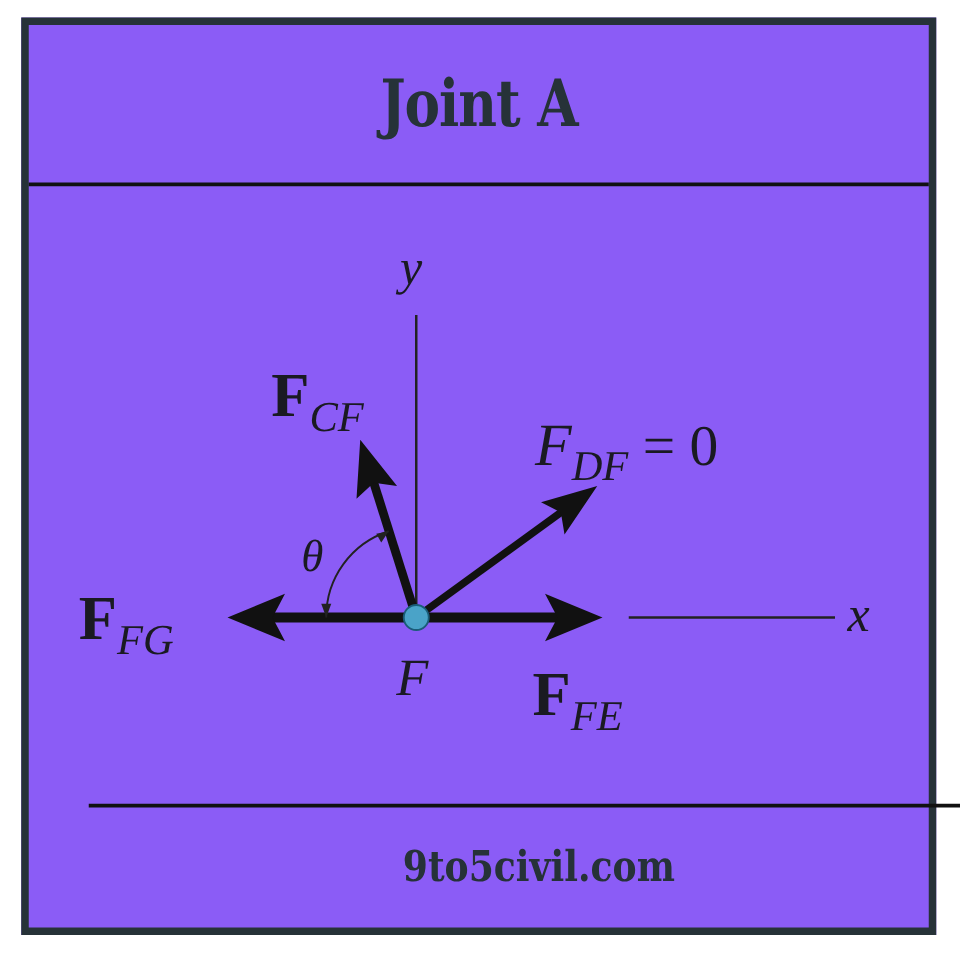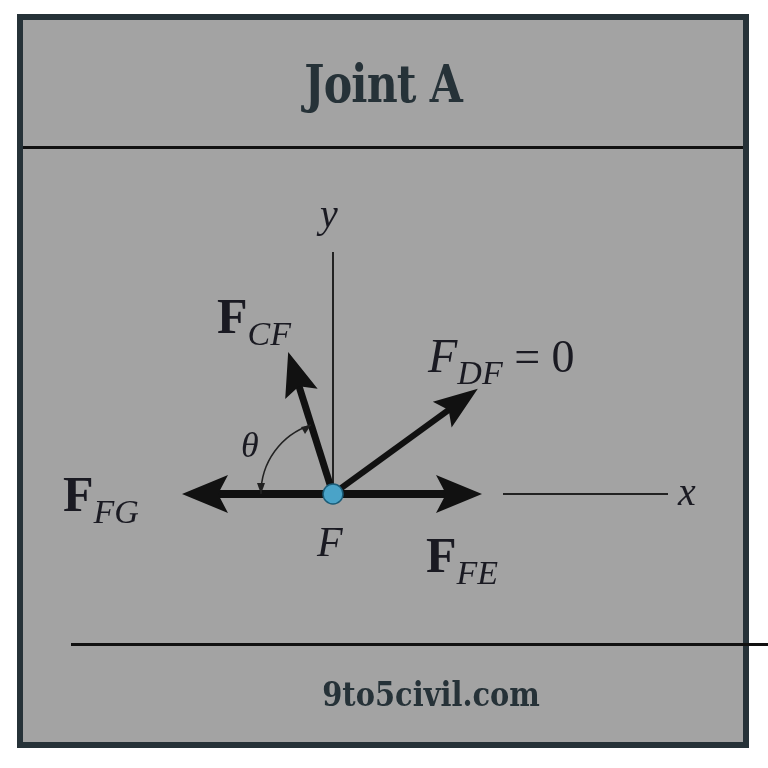--- a/index.html
+++ b/index.html
@@ -1,19 +1,19 @@
 <!DOCTYPE html>
 <html><head>
 <meta charset="utf-8">
 <style>
   html, body { margin: 0; padding: 0; background: #ffffff; }
   body { width: 768px; height: 768px; position: relative; overflow: hidden; }
   .frame {
     position: absolute; left: 17px; top: 14px; width: 720px; height: 722px;
-    border: 6px solid #263238; background: #a3a3a3;
+    border: 6px solid #263238; background: #8b5cf6;
   }
   .header {
     position: absolute; left: 0; top: 0; width: 100%; height: 126px;
     border-bottom: 3px solid #111;
     display: flex; align-items: center; justify-content: center;
   }
   .title {
     font-family: "DejaVu Serif", serif; font-weight: bold; font-size: 52px;
     color: #263238; letter-spacing: -1px; transform: scaleX(0.82);
   }

